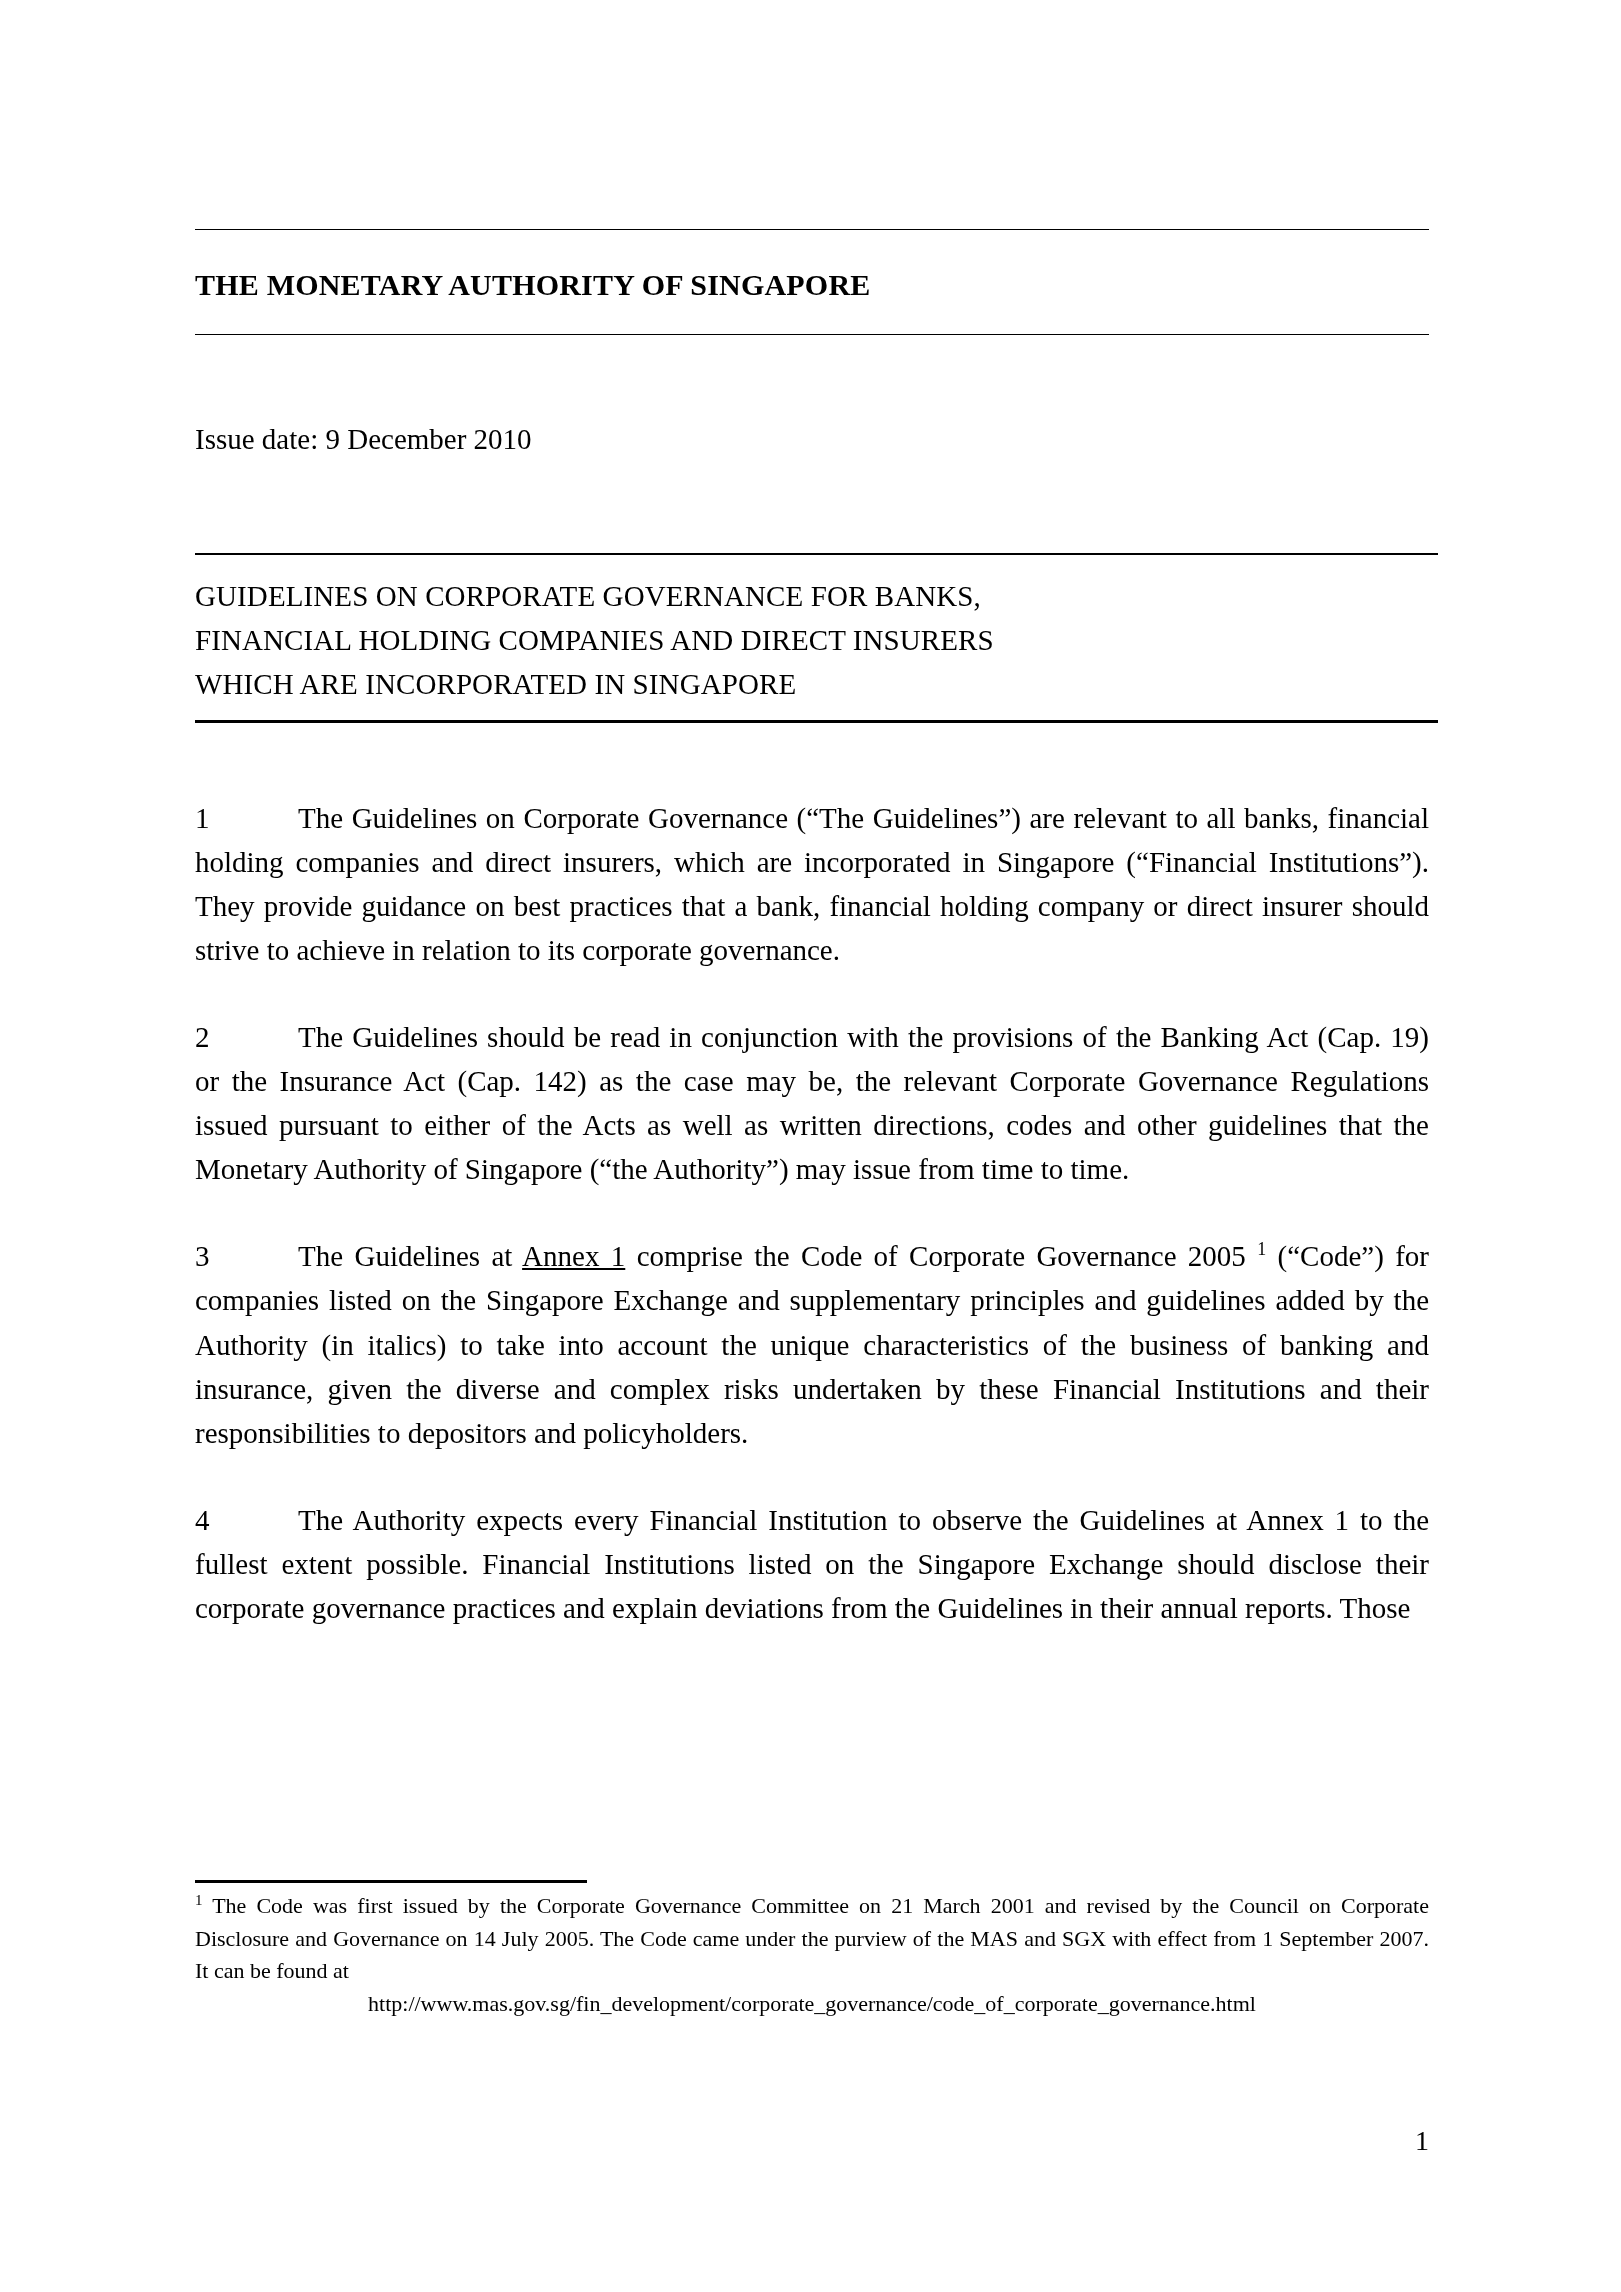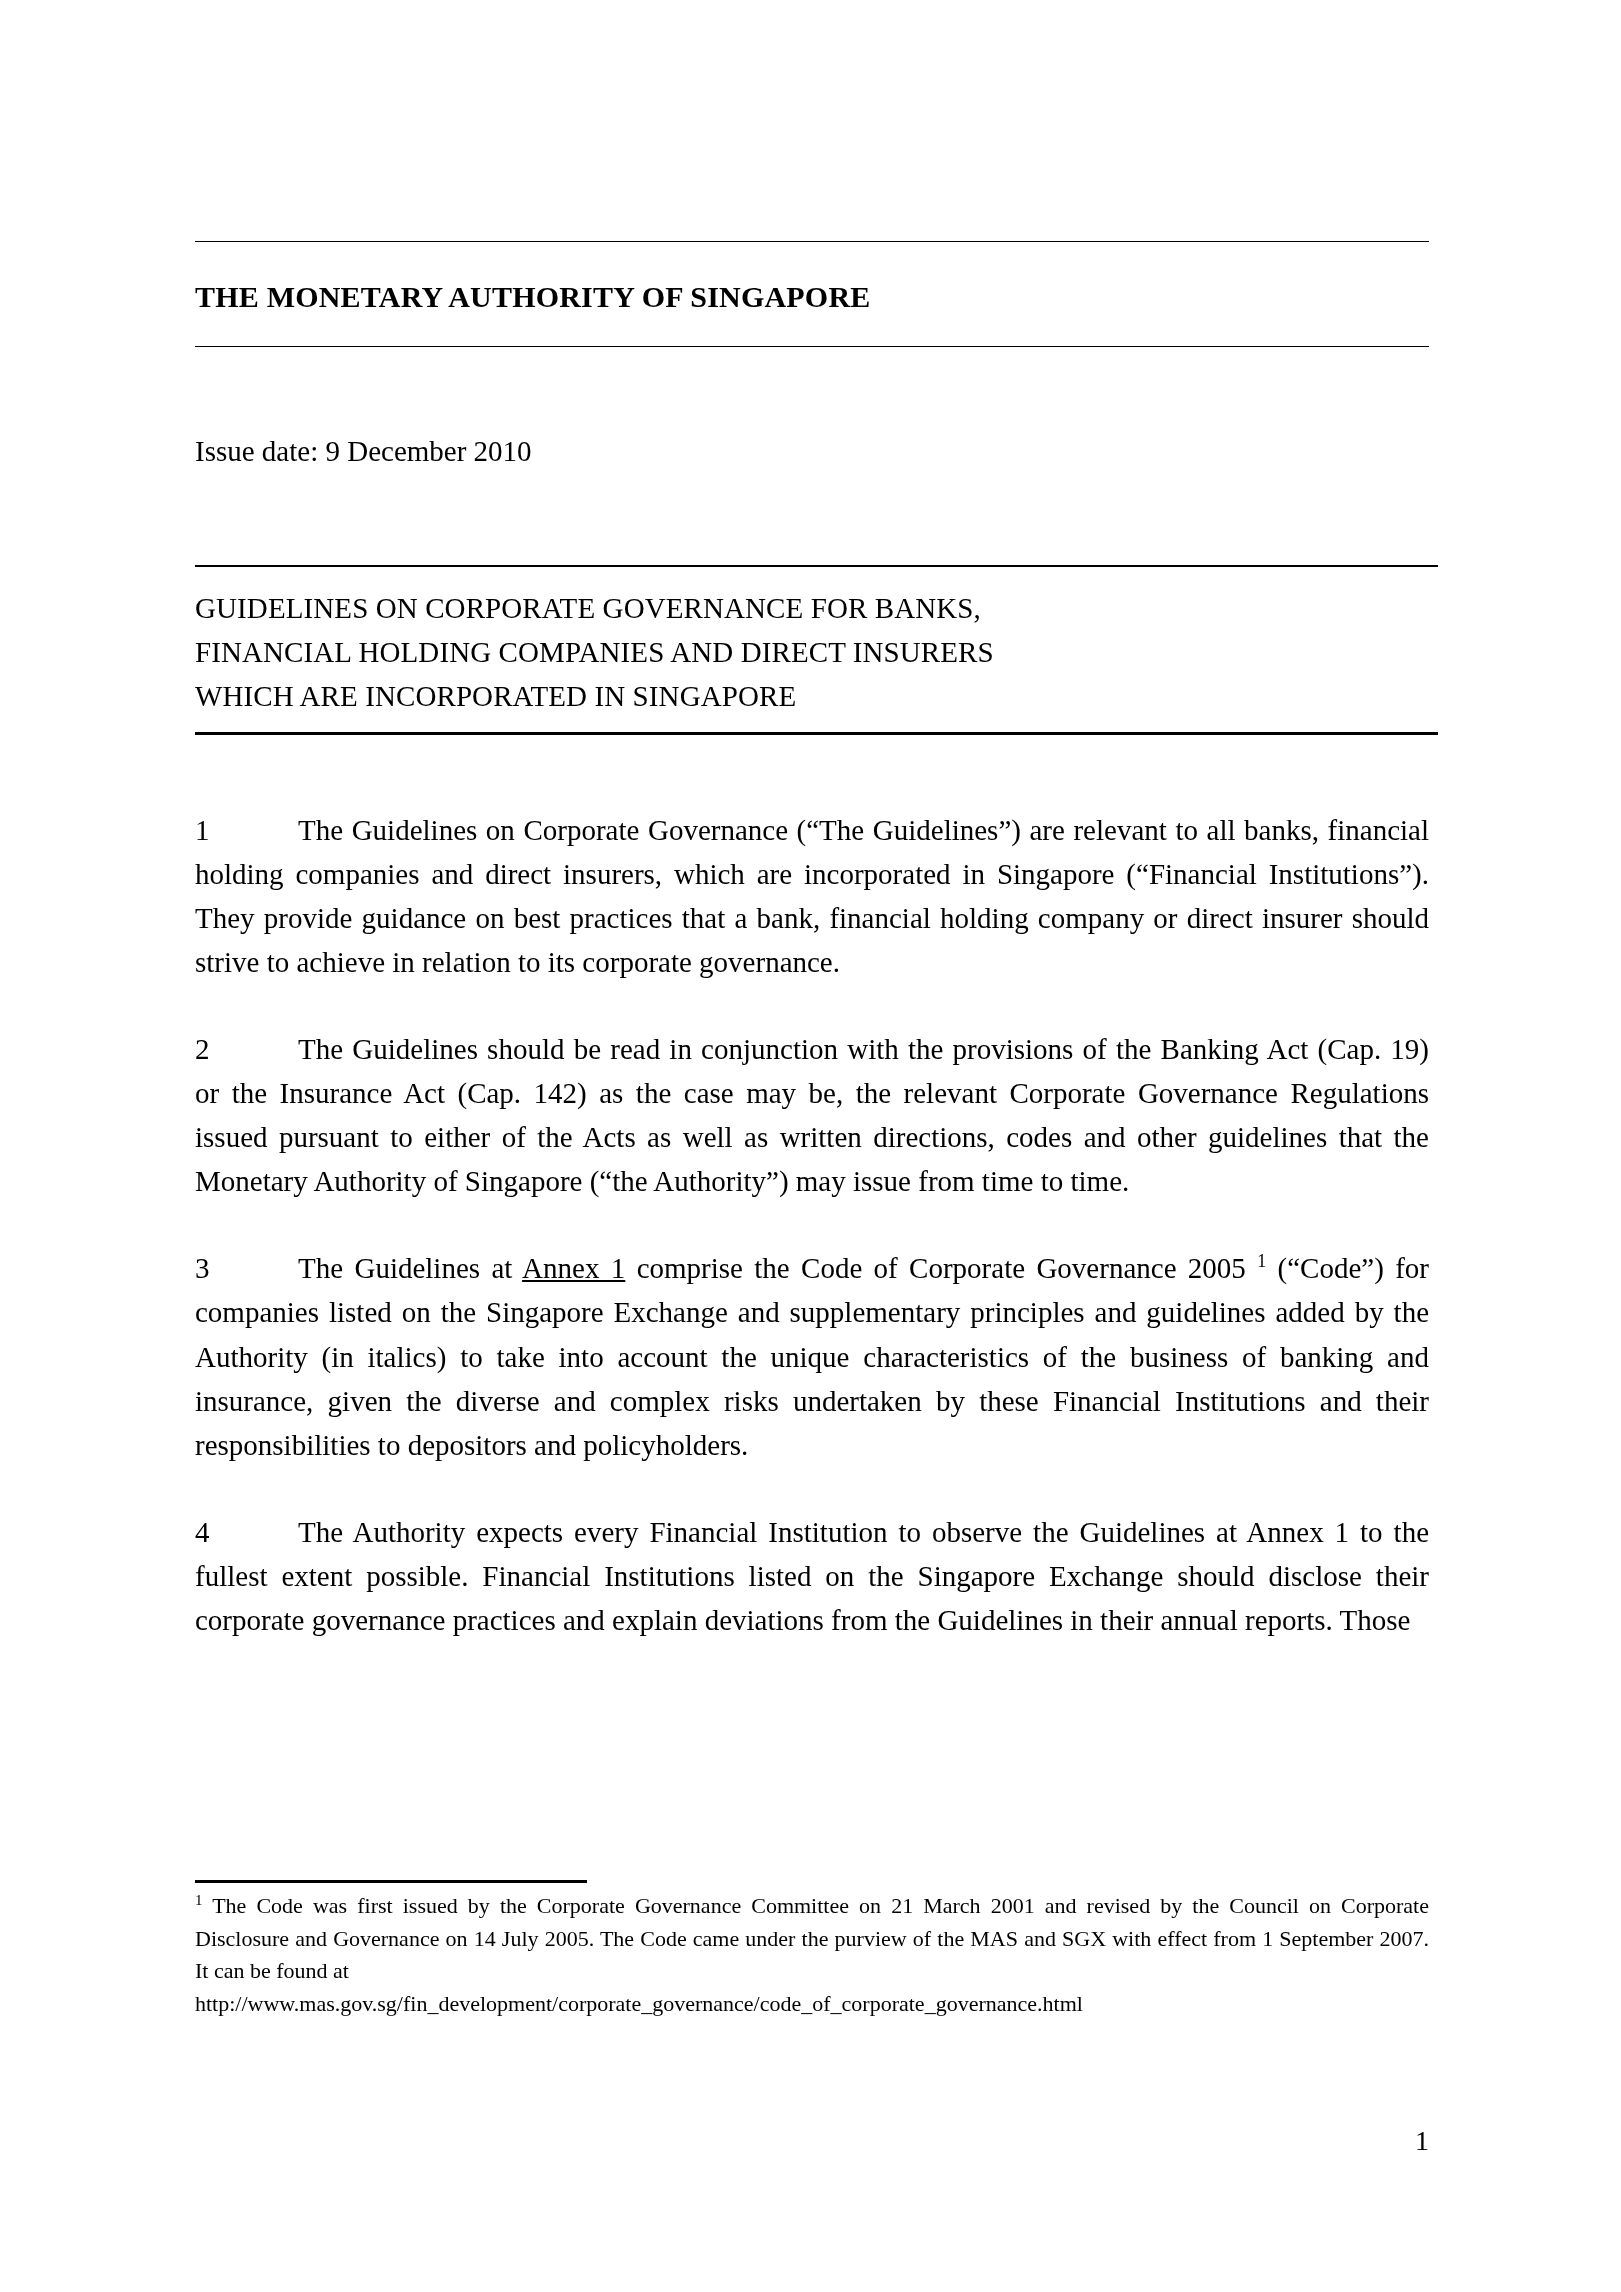--- a/index.html
+++ b/index.html
@@ -15,21 +15,21 @@
     position: relative;
     width: 1621px;
     height: 2293px;
     background: #ffffff;
     box-sizing: border-box;
     overflow: hidden;
   }
   .content {
     position: absolute;
     left: 195px;
-    top: 12px;
+    top: 0;
     width: 1235px;
   }
 
   
   .header-rule-top {
     margin-top: 229px;
     border-top: 1.5px solid #000;
     width: 1234px;
   }
   .org-name {
@@ -115,21 +115,21 @@
     width: 392px;
   }
   .footnote-text {
     font-size: 22px;
     line-height: 1.48;
     text-align: justify;
     margin-top: 7px;
     width: 1234px;
   }
   .footnote-url-line {
-    text-align: left;
+    text-align: center;
   }
   .footnote-text sup {
     font-size: 0.68em;
     vertical-align: super;
     line-height: 0;
   }
 
   
   .page-number {
     position: absolute;

